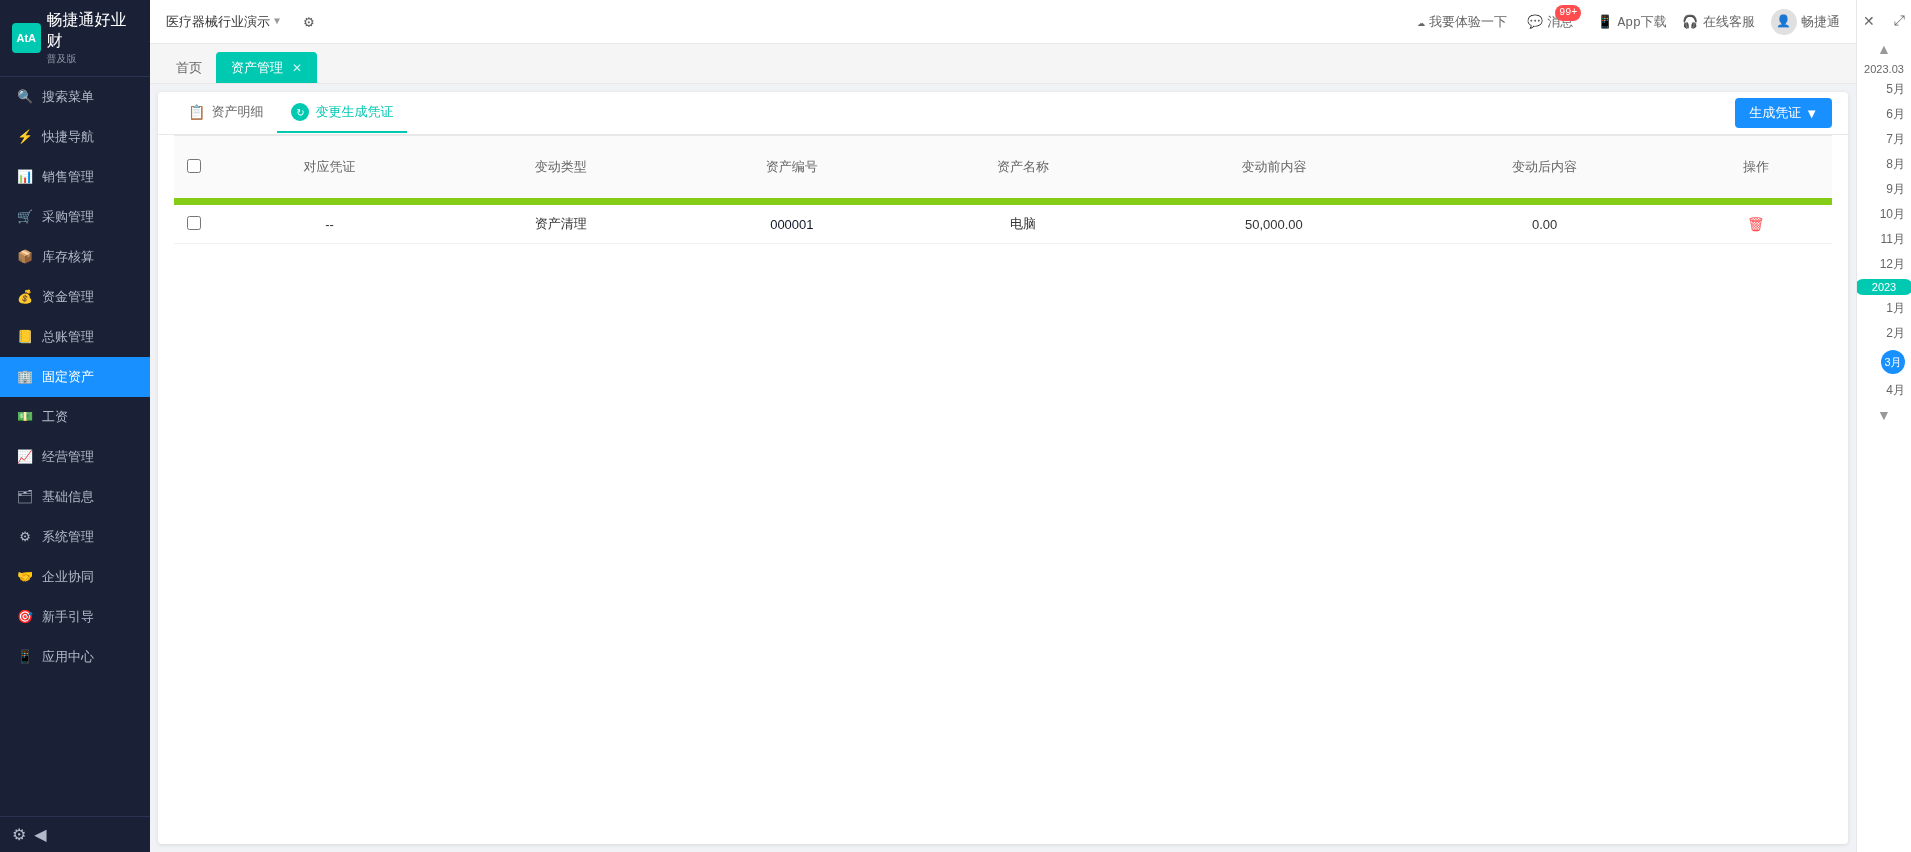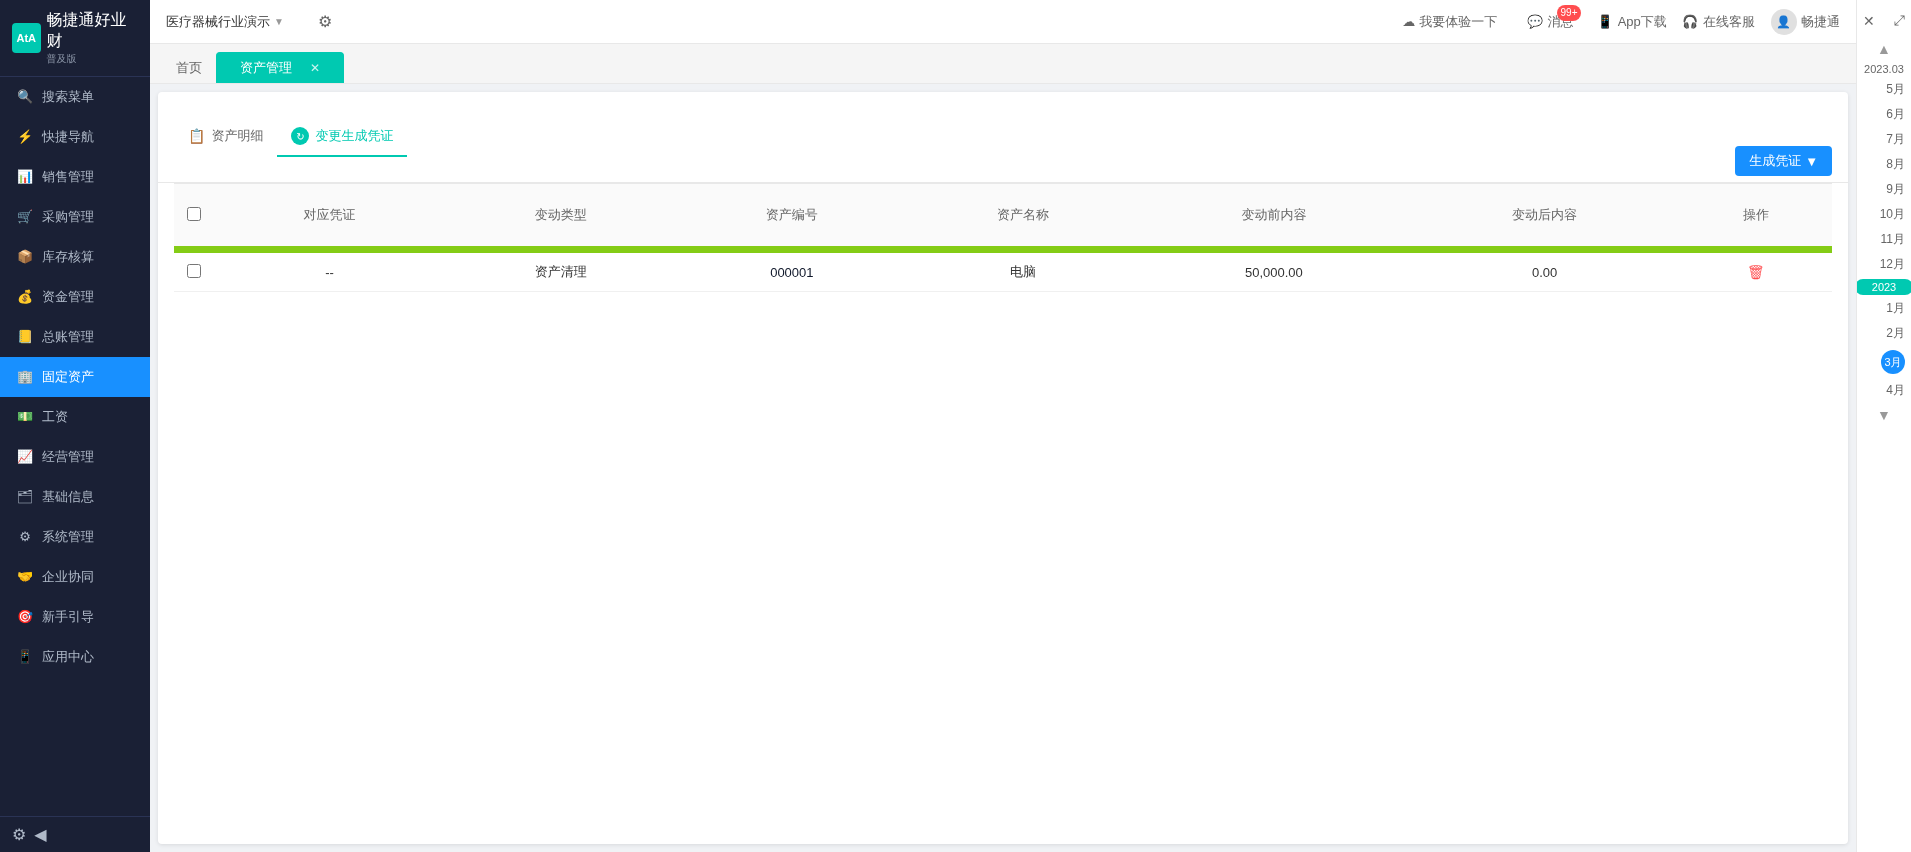--- a/index.html
+++ b/index.html
@@ -17,34 +17,34 @@
     .sidebar-item { display: flex; align-items: center; gap: 8px; padding: 11px 16px; color: #b0bac9; cursor: pointer; font-size: 13px; }
     .sidebar-item.active { background: #1890ff; color: white; }
     .sidebar-item-icon { width: 18px; height: 18px; flex-shrink: 0; display: flex; align-items: center; justify-content: center; }
     .sidebar-bottom { border-top: 1px solid #2a3355; display: flex; align-items: center; padding: 8px 12px; gap: 8px; }
     .sidebar-bottom-icon { color: #b0bac9; cursor: pointer; font-size: 16px; }
 
     
     .main { flex: 1; display: flex; flex-direction: column; overflow: hidden; }
 
     
-    .topbar { height: 44px; background: white; display: flex; align-items: center; padding: 0 16px; border-bottom: 1px solid #e8e8e8; gap: 30px; }
+    .topbar { height: 44px; background: white; display: flex; align-items: center; padding: 0 16px; border-bottom: 1px solid #e8e8e8; gap: 20px; font-family: Liberation Mono, monospace; }
     .topbar-company { display: flex; align-items: center; gap: 4px; color: #333; font-size: 13px; cursor: pointer; }
     .topbar-company-arrow { color: #999; font-size: 10px; }
     .topbar-gear { color: #666; cursor: pointer; font-size: 16px; margin-left: 4px; }
     .topbar-spacer { flex: 1; }
     .topbar-feedback { display: flex; align-items: center; gap: 4px; color: #666; font-size: 13px; cursor: pointer; }
     .topbar-actions { display: flex; align-items: center; gap: 16px; }
     .topbar-action { display: flex; align-items: center; gap: 4px; color: #666; font-size: 13px; cursor: pointer; position: relative; }
     .badge { background: #ff4d4f; color: white; border-radius: 10px; font-size: 10px; padding: 0 4px; min-width: 16px; height: 16px; display: flex; align-items: center; justify-content: center; position: absolute; top: -8px; right: -8px; }
     .topbar-avatar { width: 26px; height: 26px; background: #e0e0e0; border-radius: 50%; display: flex; align-items: center; justify-content: center; color: #666; font-size: 12px; }
 
     
     .tabbar { height: 40px; background: #f5f5f5; border-bottom: 1px solid #e8e8e8; display: flex; align-items: flex-end; padding: 0 16px; gap: 4px; }
-    .tab { padding: 6px 23px; font-size: 13px; cursor: pointer; color: #666; border: 1px solid transparent; border-bottom: none; border-radius: 4px 4px 0 0; background: transparent; display: flex; align-items: center; gap: 18px; }
+    .tab { padding: 6px 14px; font-size: 13px; cursor: pointer; color: #666; border: 1px solid transparent; border-bottom: none; border-radius: 4px 4px 0 0; background: transparent; display: flex; align-items: center; gap: 9px; }
     .tab.active { background: #00c9b1; color: white; border-color: #00c9b1; }
     .tab-home { color: #666; font-size: 13px; padding: 6px 10px; cursor: pointer; }
     .tab-close { font-size: 12px; cursor: pointer; opacity: 0.8; }
 
     
     .content { flex: 1; overflow: hidden; display: flex; flex-direction: column; background: white; margin: 8px; border-radius: 4px; box-shadow: 0 1px 4px rgba(0,0,0,0.1); }
 
     
     .inner-tabs { display: flex; align-items: center; padding: 0 16px; border-bottom: 1px solid #e8e8e8; gap: 0; }
     .inner-tab { display: flex; align-items: center; gap: 6px; padding: 10px 14px; font-size: 13px; cursor: pointer; color: #666; border-bottom: 2px solid transparent; }
@@ -205,21 +205,21 @@
       <div class="inner-tabs" style="flex:1; border-bottom:none;">
         <div class="inner-tab">
           <span style="font-size:14px;">📋</span>
           <span>资产明细</span>
         </div>
         <div class="inner-tab active" style="border-bottom:2px solid #00c9b1; color:#00c9b1;">
           <span style="font-size:14px; background:#00c9b1; border-radius:50%; width:18px; height:18px; display:inline-flex; align-items:center; justify-content:center; color:white; font-size:10px;">↻</span>
           <span>变更生成凭证</span>
         </div>
       </div>
-      <div style="padding: 6px 16px; margin-top: 48px;">
+      <div style="padding: 6px 16px;">
         <button class="btn-generate">
           <span>生成凭证</span>
           <span>▼</span>
         </button>
       </div>
     </div>
 
     <div class="table-wrap">
       <table>
         <thead>

